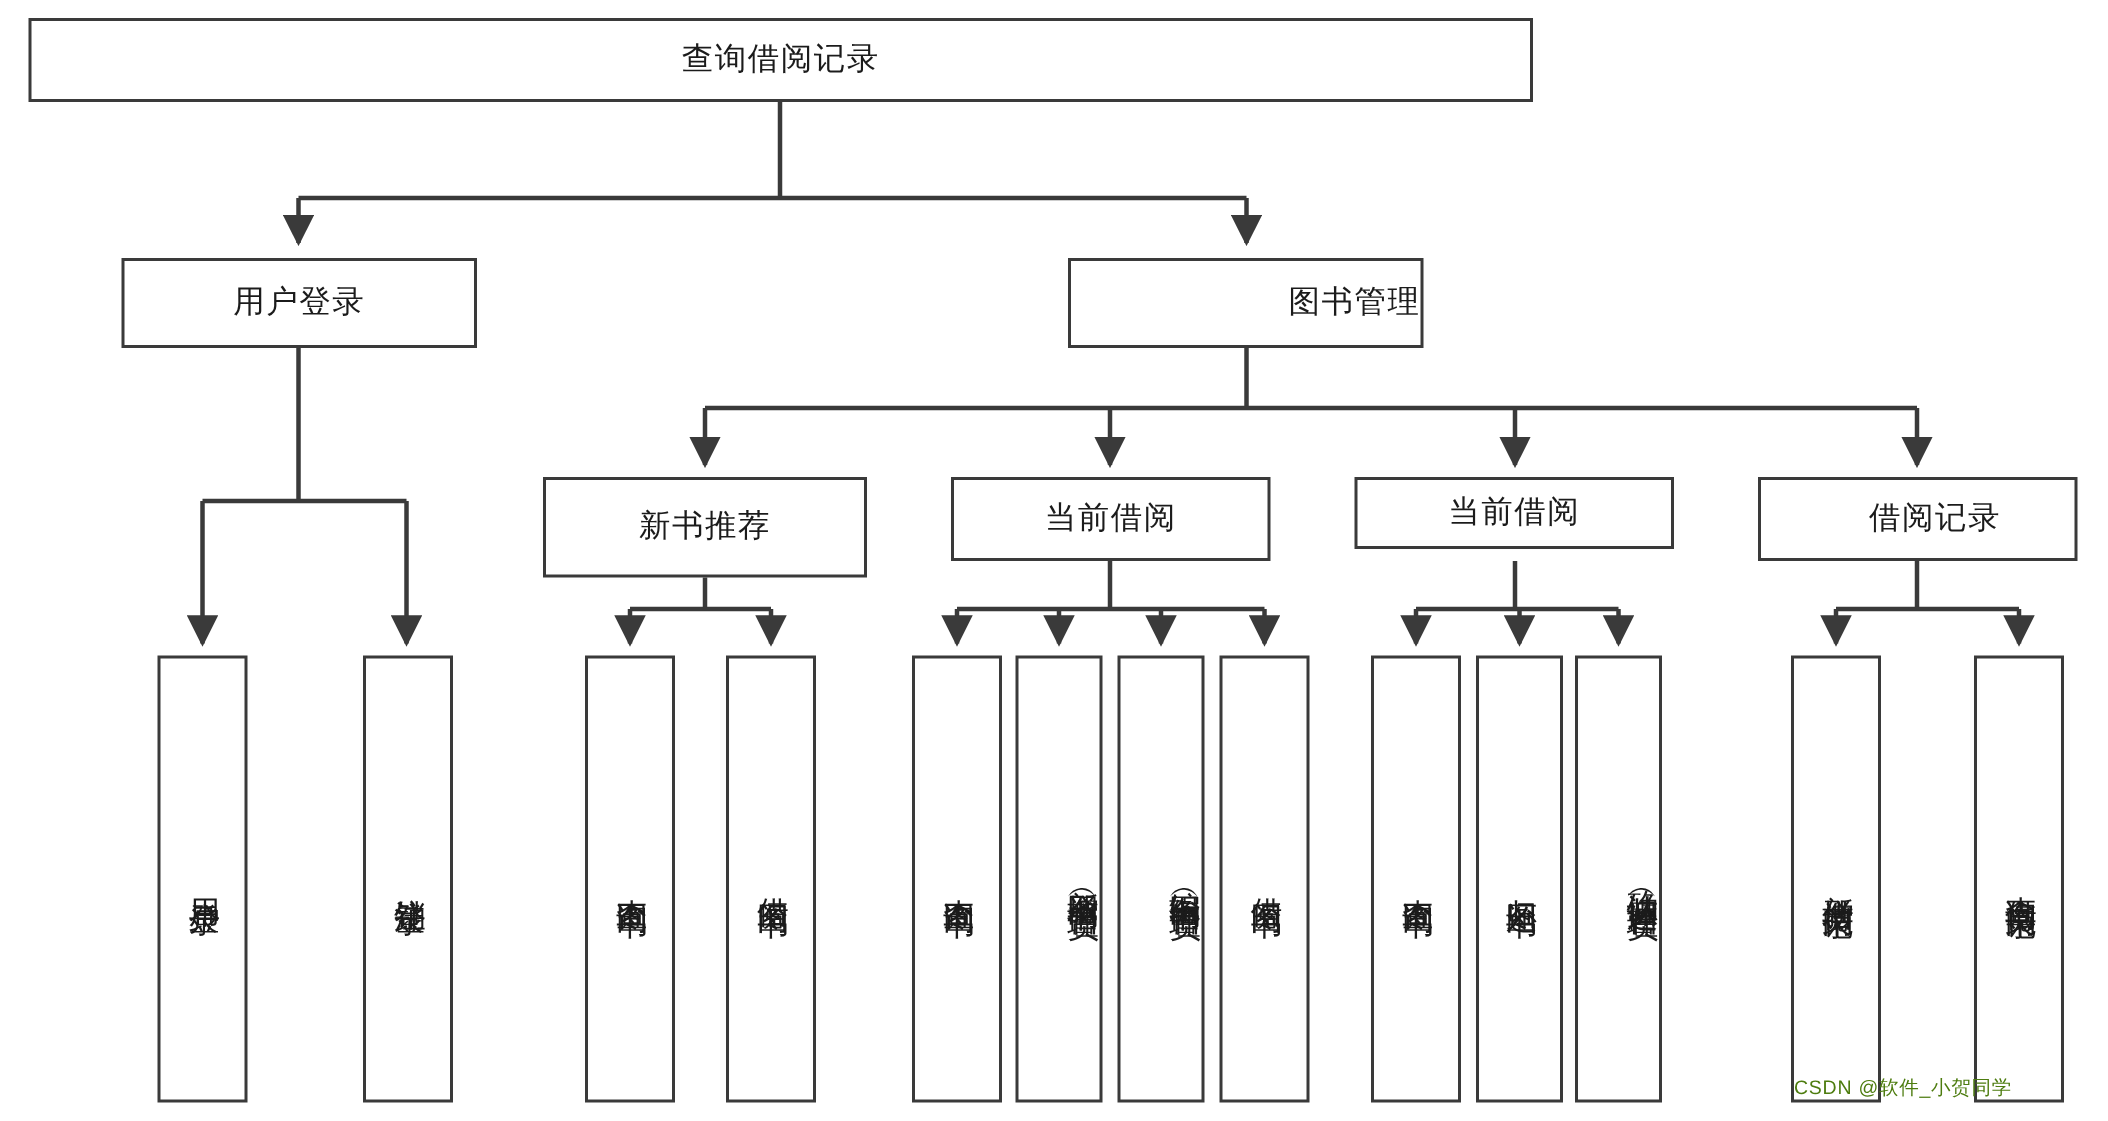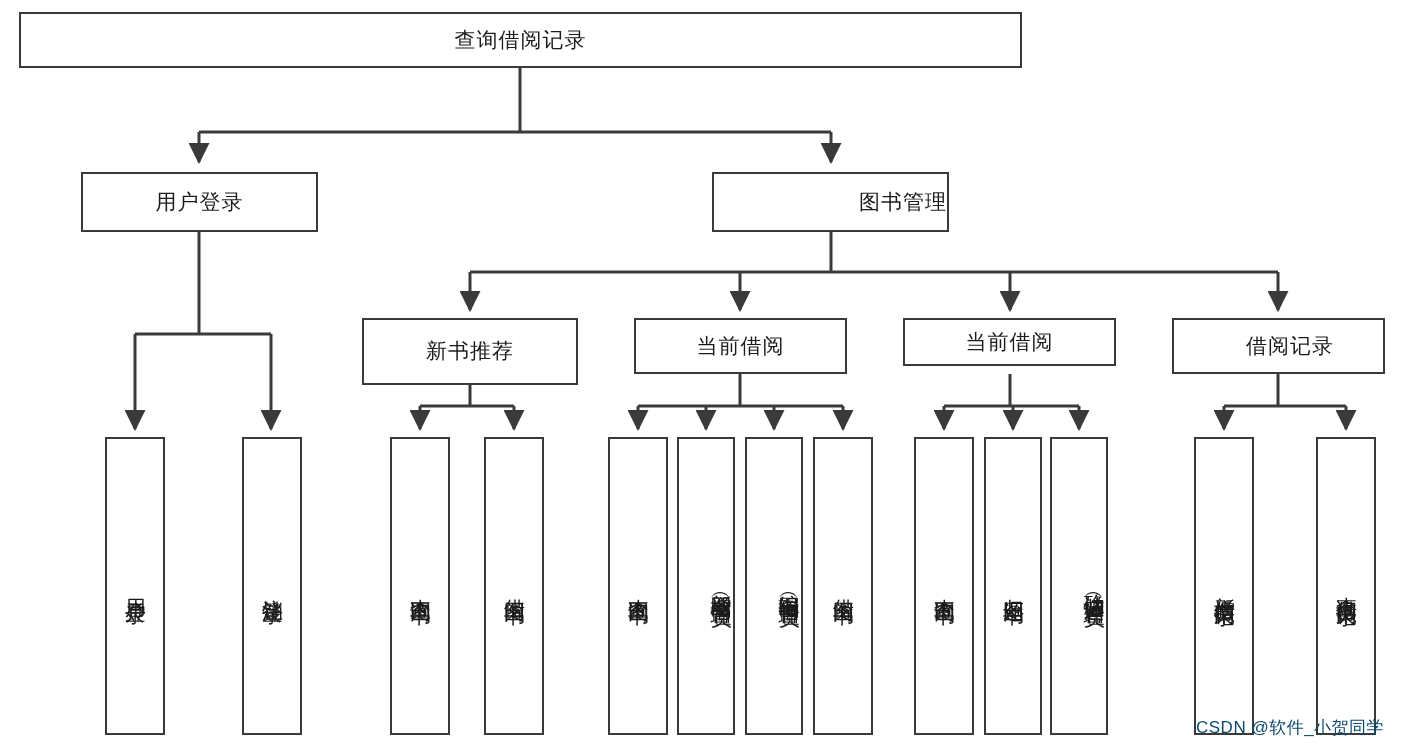--- a/index.html
+++ b/index.html
@@ -53,22 +53,22 @@
   .node.vert.mid {
     align-items: center;
   }
   .node .lbl {
     display: block;
     white-space: pre-line;
     text-align: center;
   }
   .watermark {
     position: absolute;
-    font-size: 17px;
-    color: #0c4a6e;
+    font-size: 13px;
+    color: #4d7c0f;
     white-space: nowrap;
     letter-spacing: 0.5px;
   }
 </style>
 </head>
 <body>
 
 <div id="canvas">
 
   <svg id="wires" viewBox="0 0 1405 747" width="1405" height="747">

